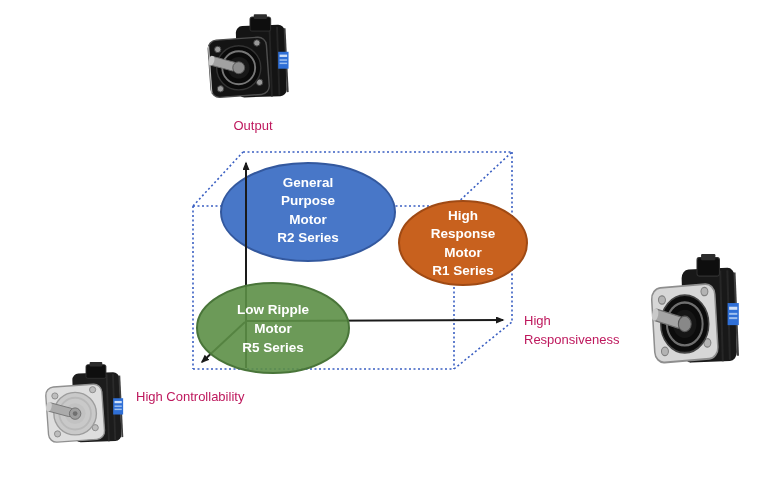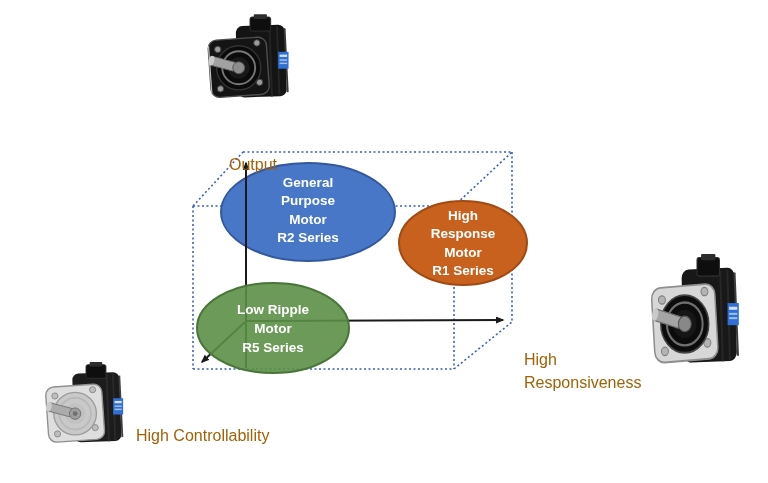--- a/index.html
+++ b/index.html
@@ -7,25 +7,24 @@
     position: relative;
     width: 768px;
     height: 483px;
     background: #ffffff;
     overflow: hidden;
     font-family: "Liberation Sans", sans-serif;
   }
   .abs { position: absolute; }
   .label {
     position: absolute;
-    font-size: 16px;
+    font-size: 13px;
     line-height: 1.45;
-    color: #a16207;
+    color: #be185d;
     font-family: "Liberation Sans", sans-serif;
-    margin-top: 36px;
   }
   .ellipse-text {
     font-family: "Liberation Sans", sans-serif;
     font-weight: bold;
     font-size: 13.5px;
     fill: #ffffff;
     text-anchor: middle;
   }
   svg { display: block; }
 </style>

